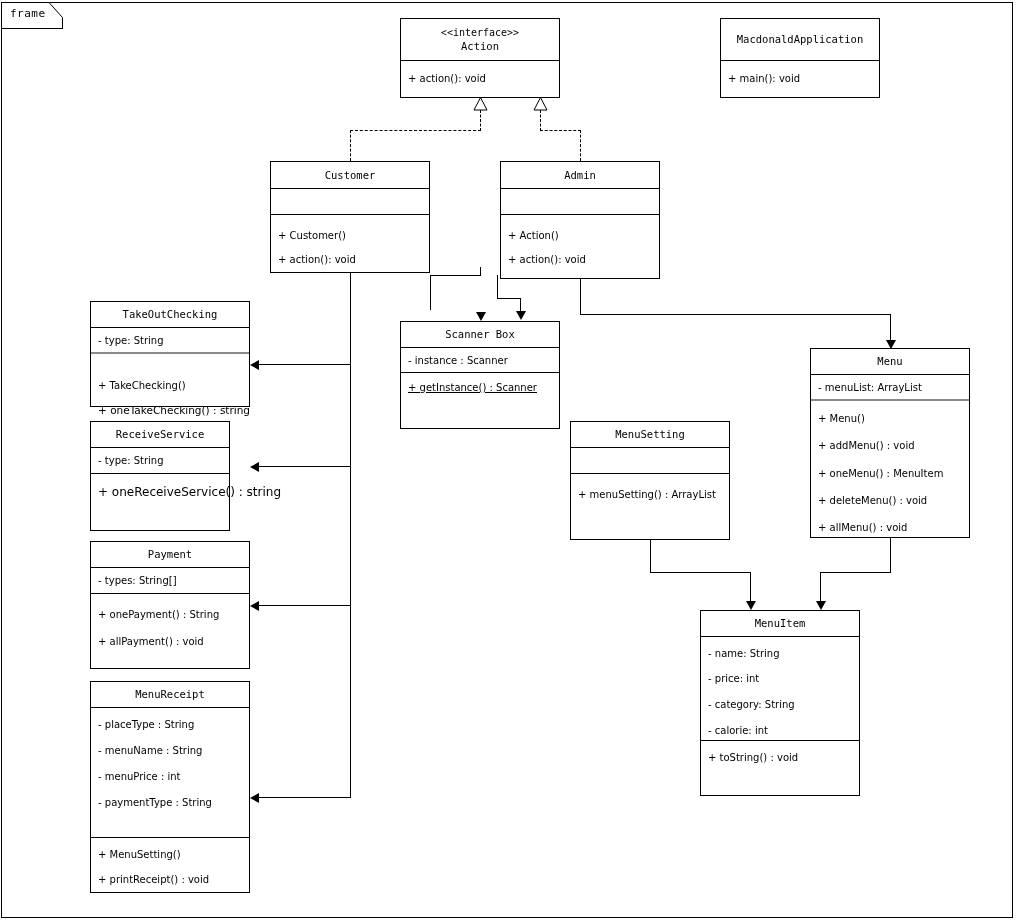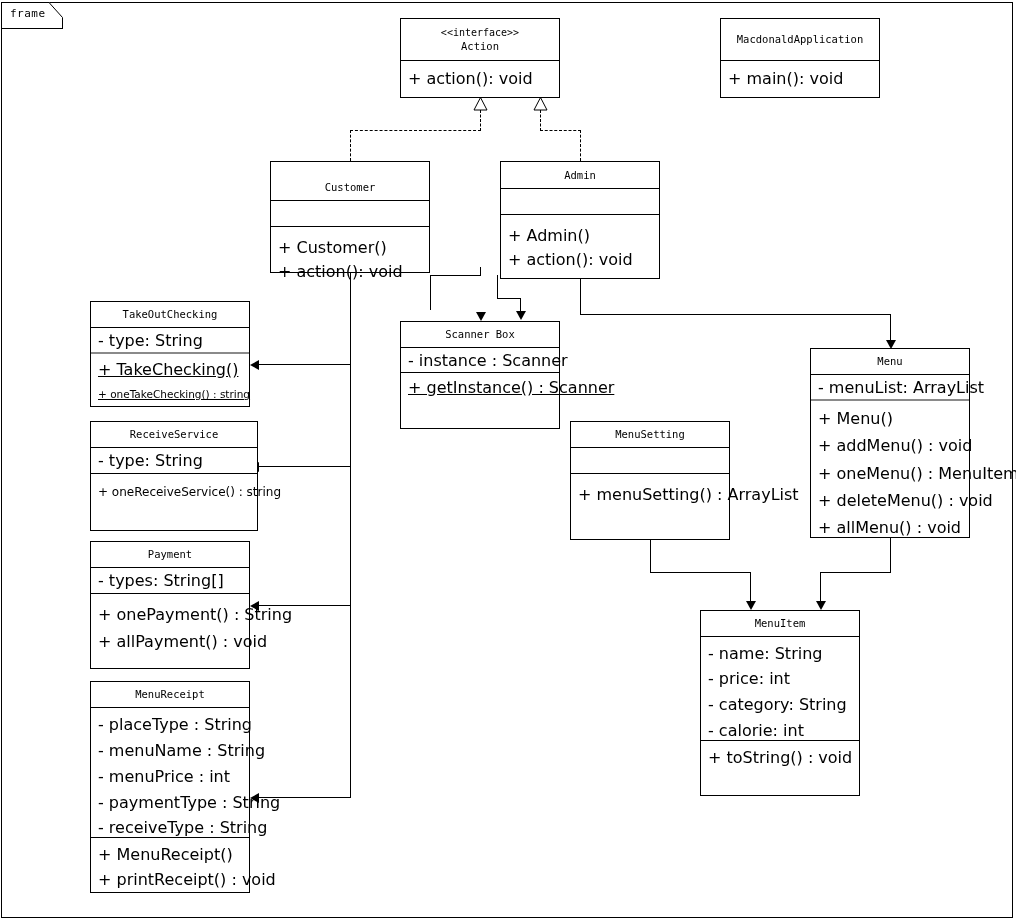--- a/index.html
+++ b/index.html
@@ -49,21 +49,21 @@
   }
   .cls .hdr .stereo{font-size:10px;}
   .cls .compart{
     box-sizing:border-box;
     padding:0;
   }
   .cls .compart.bordered{border-bottom:1px solid #000;}
   .cls .compart.shaded{border-bottom:2px solid #8a8a8a;}
   .cls .row{
     font-family:"DejaVu Sans","Liberation Sans",sans-serif;
-    font-size:16px;color:#000;
+    font-size:10px;color:#000;
     padding:0 7px;
     white-space:nowrap;
     display:flex;align-items:center;
   }
   .cls .row.u span.m{text-decoration:underline;}
 
   
   .ln{position:absolute;background:#000;}
   .lh{height:1px;}
   .lv{width:1px;}
@@ -157,33 +157,33 @@
   </div>
 
   <div class="cls" style="left:720px;top:18px;width:160px;height:80px;">
     <div class="hdr" style="height:42px;">MacdonaldApplication</div>
     <div class="compart" style="height:37px;padding-top:7px;">
       <div class="row" style="height:20px;">+ main(): void</div>
     </div>
   </div>
 
   <div class="cls" style="left:270px;top:161px;width:160px;height:112px;">
-    <div class="hdr" style="height:27px;margin-top:12px;">Customer</div>
+    <div class="hdr" style="height:27px;">Customer</div>
     <div class="compart bordered" style="height:26px;"></div>
     <div class="compart" style="height:56px;padding-top:8px;">
       <div class="row" style="height:24px;">+ Customer()</div>
       <div class="row" style="height:24px;">+ action(): void</div>
     </div>
   </div>
 
   <div class="cls" style="left:500px;top:161px;width:160px;height:118px;">
     <div class="hdr" style="height:27px;">Admin</div>
     <div class="compart bordered" style="height:26px;"></div>
     <div class="compart" style="height:62px;padding-top:8px;">
-      <div class="row" style="height:24px;">+ Admin()</div>
+      <div class="row" style="height:24px;">+ Action()</div>
       <div class="row" style="height:24px;">+ action(): void</div>
     </div>
   </div>
 
   <div class="cls" style="left:400px;top:321px;width:160px;height:108px;">
     <div class="hdr" style="height:26px;">Scanner Box</div>
     <div class="compart bordered" style="height:25px;">
       <div class="row" style="height:25px;">- instance : Scanner</div>
     </div>
     <div class="compart" style="height:55px;padding-top:3px;">
@@ -226,27 +226,27 @@
     <div class="compart" style="height:54px;padding-top:5px;">
       <div class="row" style="height:22px;">+ toString() : void</div>
     </div>
   </div>
 
   <div class="cls" style="left:90px;top:301px;width:160px;height:106px;">
     <div class="hdr" style="height:26px;">TakeOutChecking</div>
     <div class="compart shaded" style="height:26px;">
       <div class="row" style="height:25px;">- type: String</div>
     </div>
-    <div class="compart" style="height:52px;padding-top:3px;text-decoration:underline;">
+    <div class="compart" style="height:52px;padding-top:19px;">
       <div class="row" style="height:25px;">+ TakeChecking()</div>
       <div class="row" style="font-size:10.5px;height:24px;">+ oneTakeChecking() : string</div>
     </div>
   </div>
 
-  <div class="cls" style="left:90px;top:421px;width:168px;height:110px;">
+  <div class="cls" style="left:90px;top:421px;width:140px;height:110px;">
     <div class="hdr" style="height:26px;">ReceiveService</div>
     <div class="compart bordered" style="height:26px;">
       <div class="row" style="height:25px;">- type: String</div>
     </div>
     <div class="compart" style="height:56px;padding-top:7px;">
       <div class="row" style="font-size:12px;height:22px;">+ oneReceiveService() : string</div>
     </div>
   </div>
 
   <div class="cls" style="left:90px;top:541px;width:160px;height:128px;">
@@ -260,21 +260,20 @@
     </div>
   </div>
 
   <div class="cls" style="left:90px;top:681px;width:160px;height:212px;">
     <div class="hdr" style="height:26px;">MenuReceipt</div>
     <div class="compart bordered" style="height:130px;padding-top:3px;">
       <div class="row" style="height:26px;">- placeType : String</div>
       <div class="row" style="height:26px;">- menuName : String</div>
       <div class="row" style="height:26px;">- menuPrice : int</div>
       <div class="row" style="height:26px;">- paymentType : String</div>
-      <div class="row" style="height:25px;">- receiveType : String</div>
     </div>
     <div class="compart" style="height:54px;padding-top:3px;">
-      <div class="row" style="height:26px;">+ MenuReceipt()</div>
+      <div class="row" style="height:26px;">+ MenuSetting()</div>
       <div class="row" style="height:24px;">+ printReceipt() : void</div>
     </div>
   </div>
 
 </div>
 
 </body></html>

